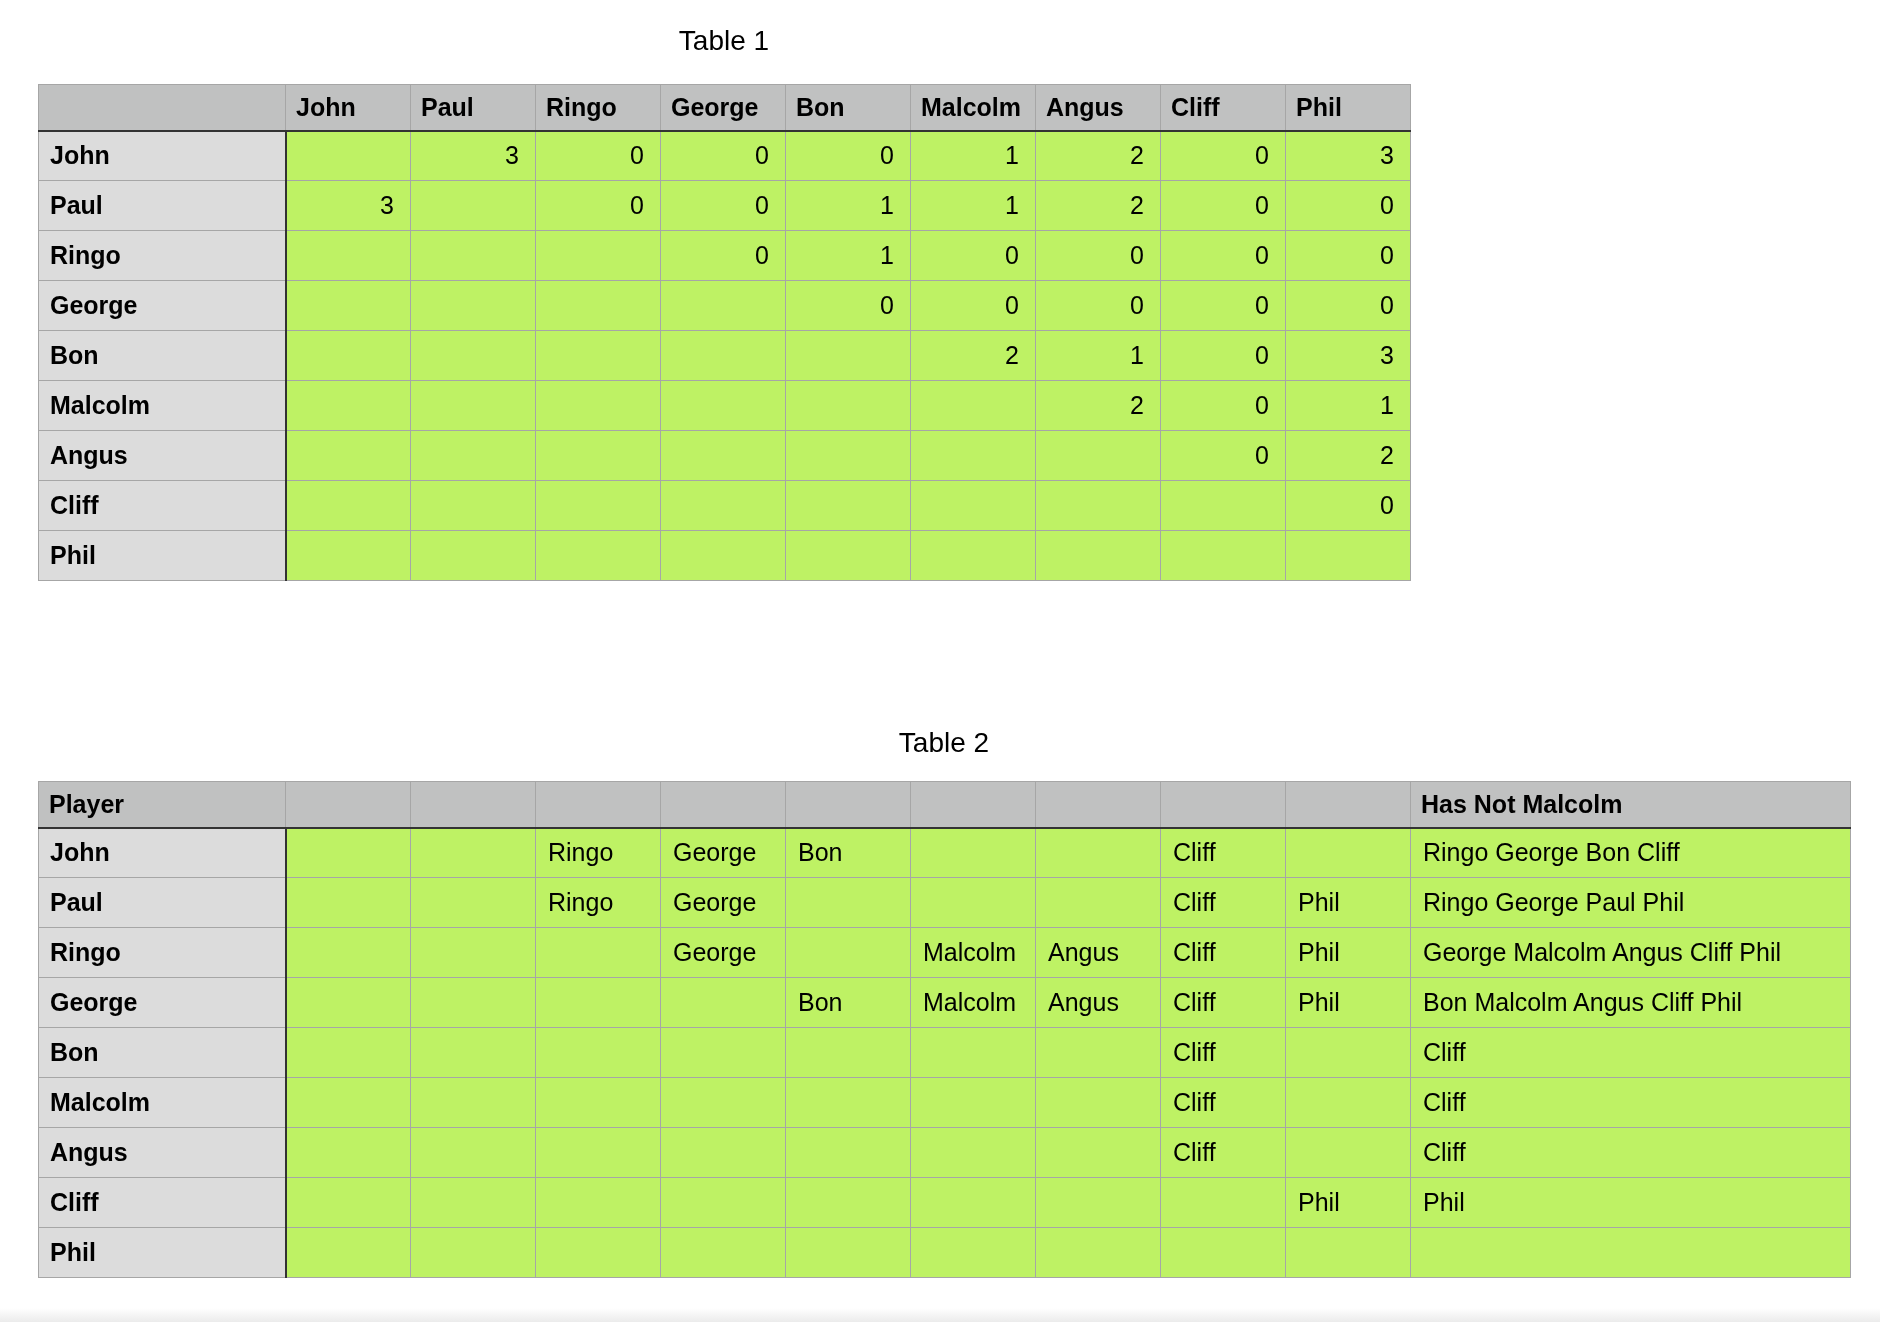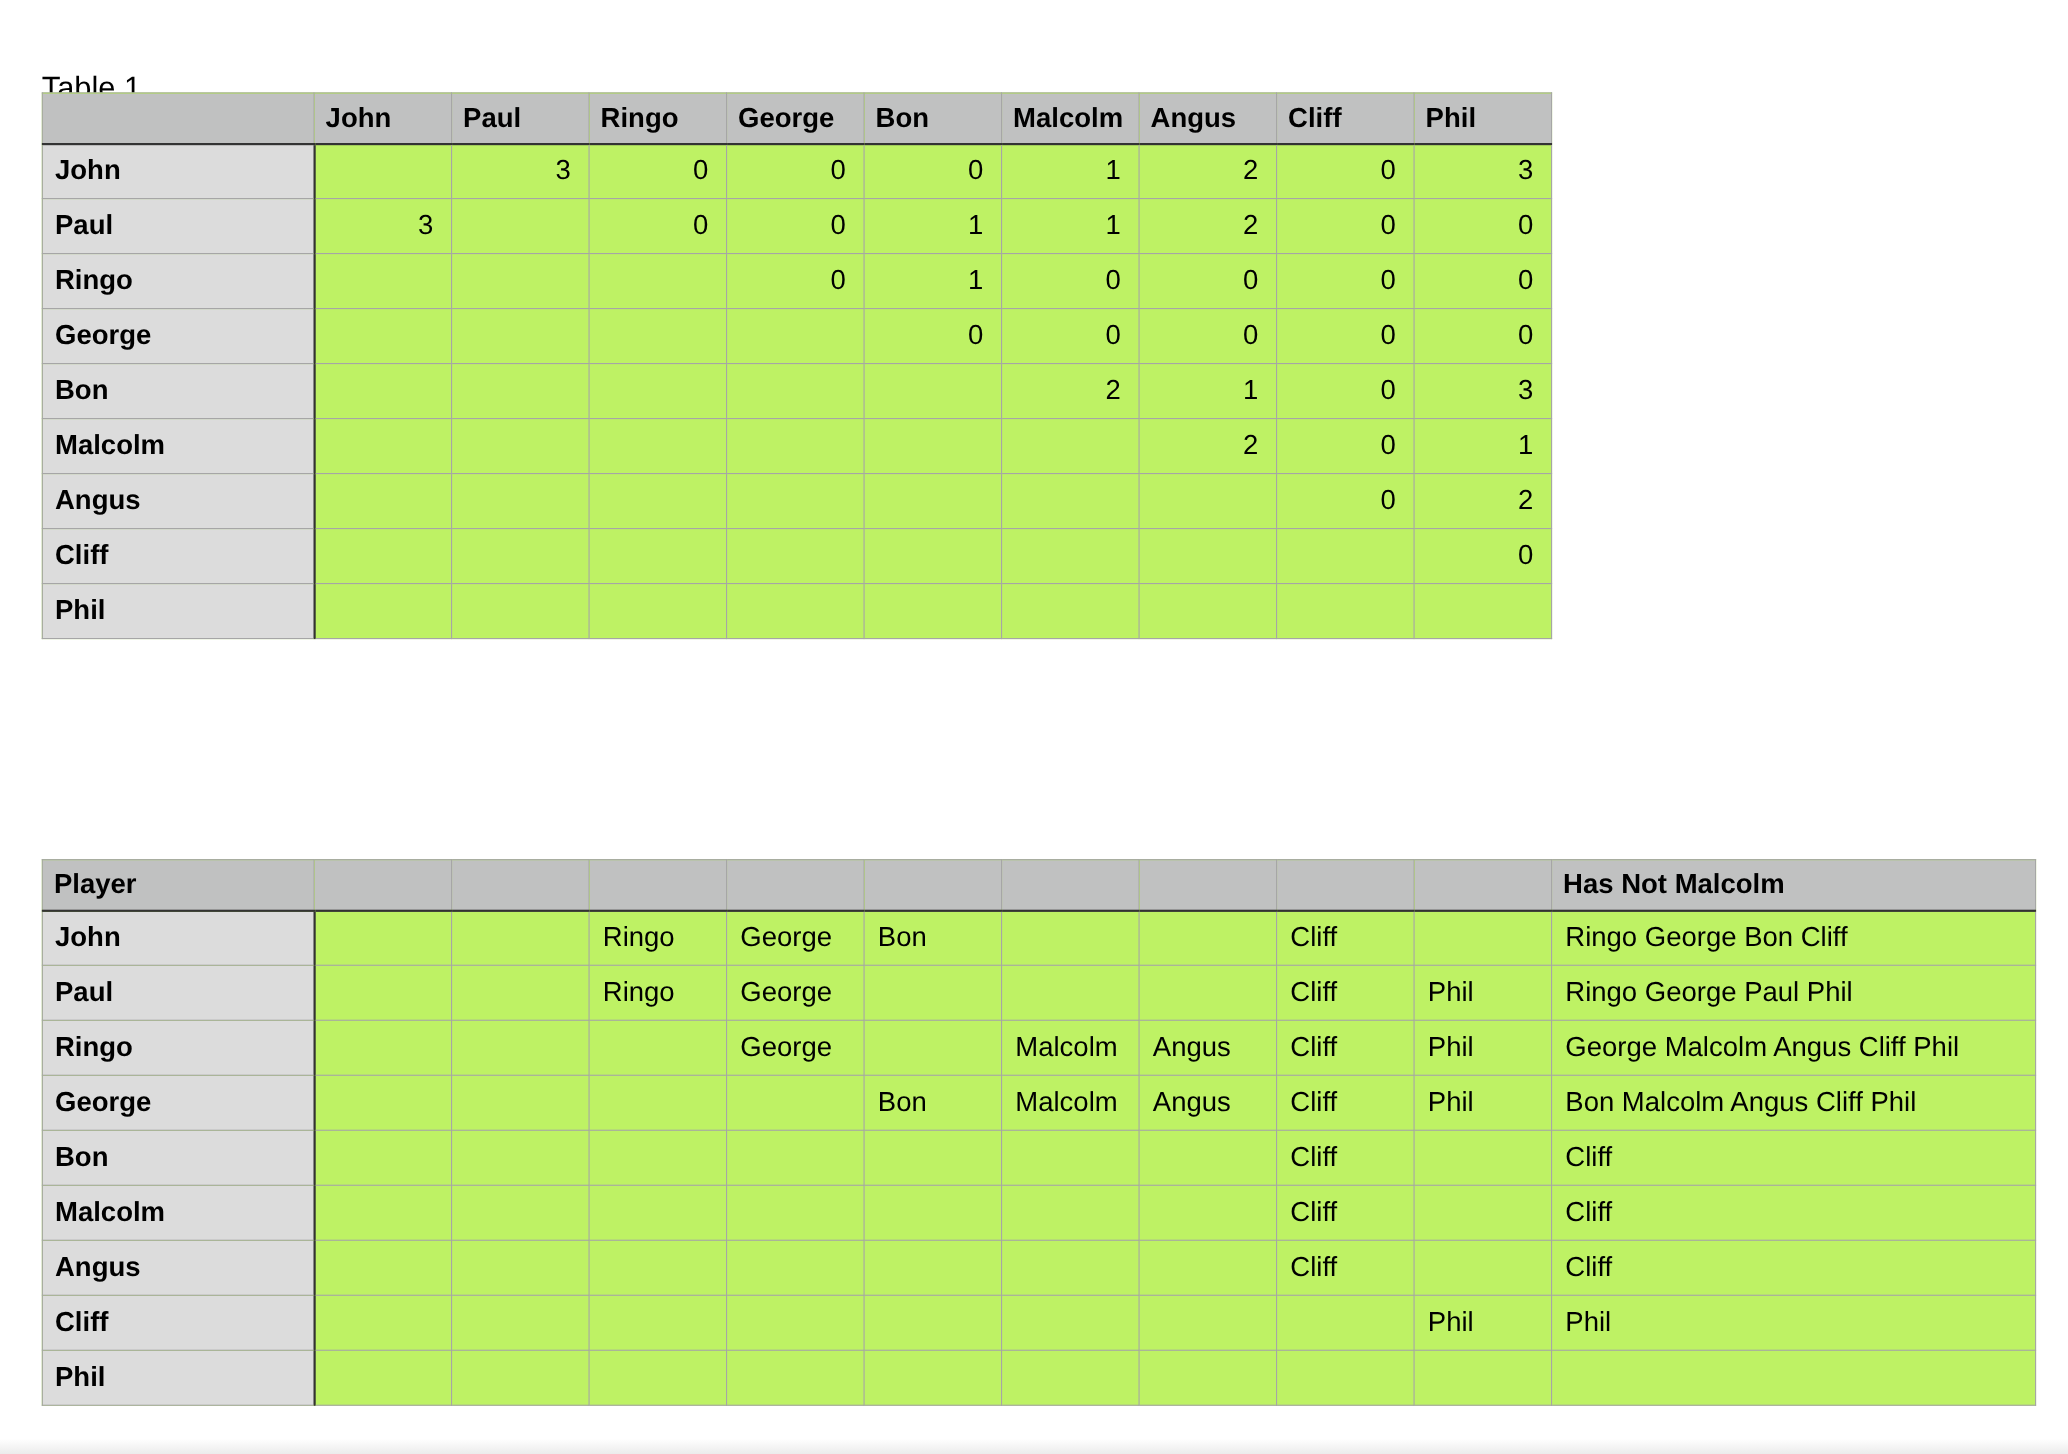--- a/index.html
+++ b/index.html
@@ -10,25 +10,25 @@
   }
   .canvas {
     position: relative;
     width: 1880px;
     height: 1322px;
     background: #ffffff;
     overflow: hidden;
   }
   .tbl-title {
     position: absolute;
+    text-align: center;
     font-size: 28px;
     font-weight: 400;
     color: #000000;
     line-height: 34px;
-    margin-top: 39px;
   }
   #t1-title { left: 38px; top: 24px; width: 1372px; }
   #t2-title { left: 38px; top: 726px; width: 1812px; }
 
   table.tbl {
     position: absolute;
     border-collapse: collapse;
     table-layout: fixed;
     background: #bef264;
   }
@@ -211,20 +211,21 @@
           <td class="num"></td>
           <td class="num"></td>
           <td class="num"></td>
           <td class="num"></td>
           <td class="num"></td>
           <td class="num"></td>
         </tr>
       </tbody>
     </table>
 
+  <div class="tbl-title" id="t2-title">Table 2</div>
 
   <table class="tbl" id="table2">
       <colgroup>
         <col style="width: 247px;">
         <col style="width: 125px;">
         <col style="width: 125px;">
         <col style="width: 125px;">
         <col style="width: 125px;">
         <col style="width: 125px;">
         <col style="width: 125px;">

